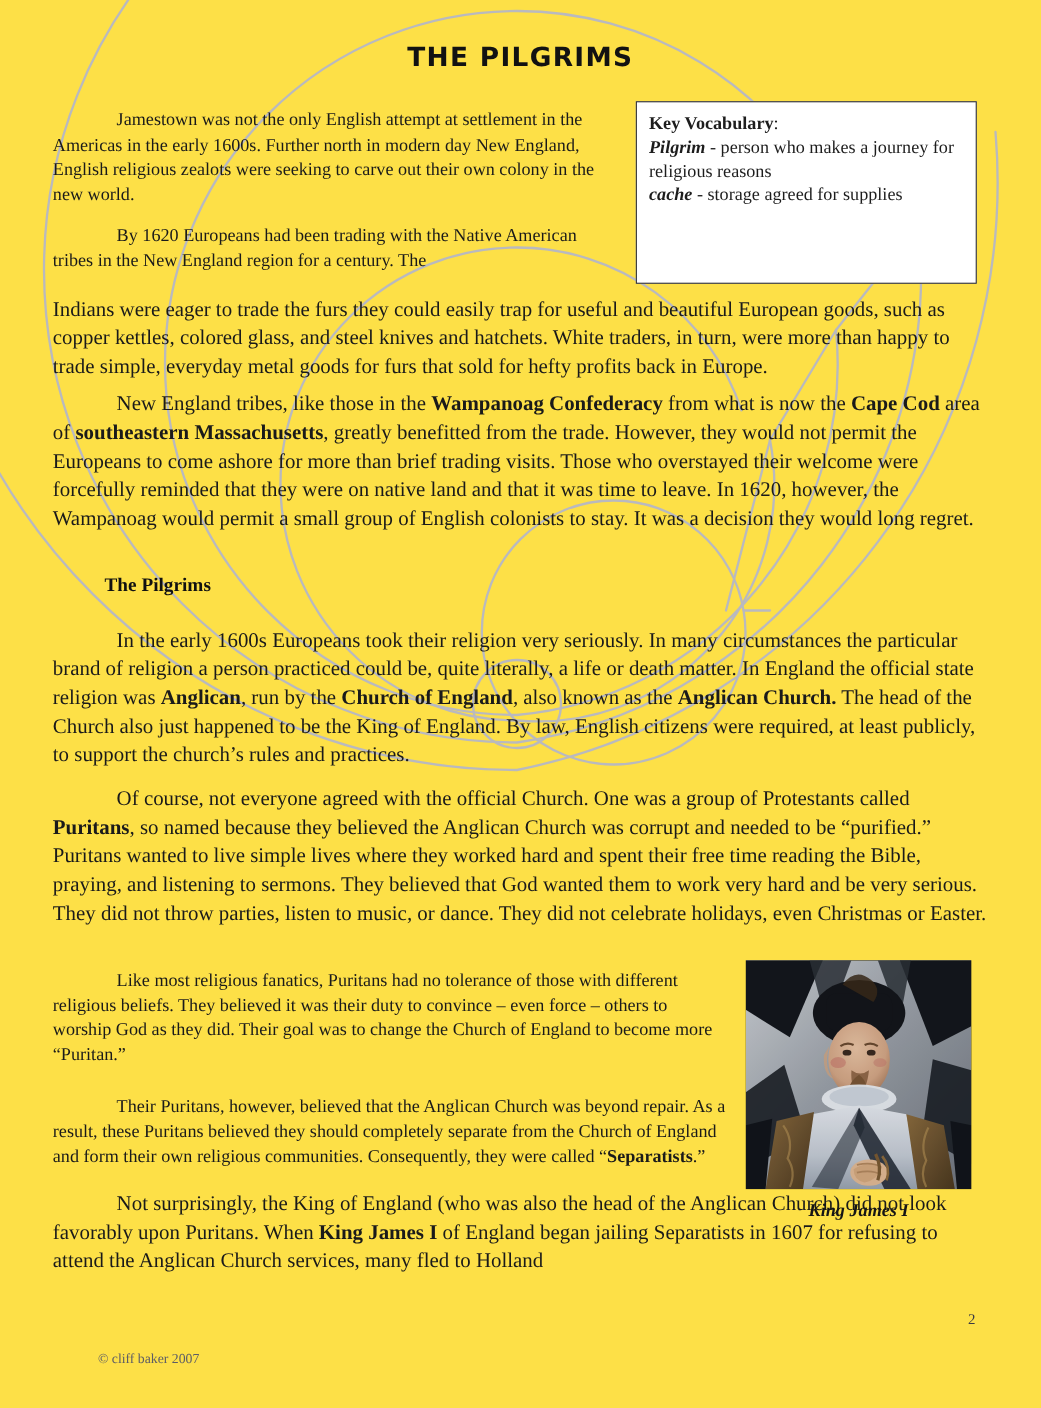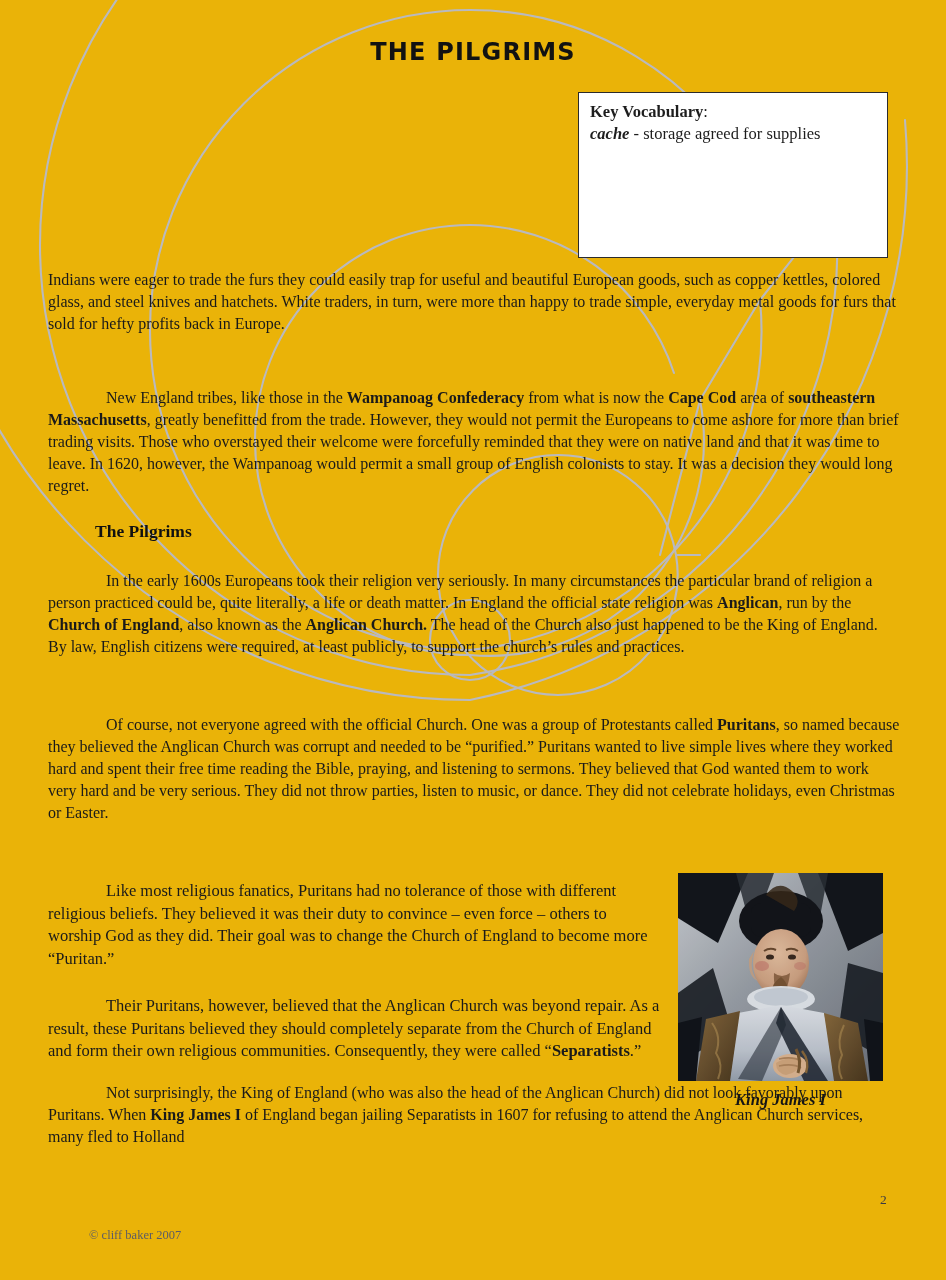--- a/index.html
+++ b/index.html
@@ -8,21 +8,21 @@
     background: #ffffff;
   }
   body {
     font-family: "Liberation Serif", "DejaVu Serif", serif;
     color: #1a1a1a;
   }
   #page {
     position: relative;
     width: 946px;
     height: 1280px;
-    background: #eab308;
+    background: #fde047;
     overflow: hidden;
   }
 
   
   #watermark {
     position: absolute;
     left: 0; top: 0;
     width: 946px;
     height: 1280px;
     pointer-events: none;
@@ -76,21 +76,21 @@
     line-height: 1.365;
     text-align: left;
   }
   .col-left p { margin: 0 0 15px 0; }
   .indent { text-indent: 58px; }
 
   .fullwidth {
     position: absolute;
     left: 48px;
     width: 852px;
-    font-size: 16px;
+    font-size: 19px;
     line-height: 1.37;
     text-align: left;
   }
   .fullwidth p { margin: 0; }
 
   .section-head {
     position: absolute;
     left: 95px;
     font-weight: bold;
     font-size: 17.5px;
@@ -189,31 +189,34 @@
       <path d="M 760 300 L 835 205"></path>
     </g>
   </svg>
 
   <div id="content">
 
     <div id="doc-title">THE PILGRIMS</div>
 
     <div class="vocab-box">
       <div class="vocab-line"><span class="vocab-head">Key Vocabulary</span><span>:</span></div>
+      <div class="vocab-line"><span class="vocab-term">Pilgrim</span><span> - person who makes a journey for religious reasons</span></div>
       <div class="vocab-line"><span class="vocab-term">cache</span><span> - storage agreed for supplies</span></div>
     </div>
 
     <div class="col-left">
+      <p class="indent">Jamestown was not the only English attempt at settlement in the Americas in the early 1600s. Further north in modern day New England, English religious zealots were seeking to carve out their own colony in the new world.</p>
+      <p class="indent">By 1620 Europeans had been trading with the Native American tribes in the New England region for a century. The</p>
     </div>
 
     <div class="fullwidth" style="top:269px;">
       <p>Indians were eager to trade the furs they could easily trap for useful and beautiful European goods, such as copper kettles, colored glass, and steel knives and hatchets. White traders, in turn, were more than happy to trade simple, everyday metal goods for furs that sold for hefty profits back in Europe.</p>
     </div>
 
-    <div class="fullwidth" style="top:355px;margin-top:32px;">
+    <div class="fullwidth" style="top:355px;">
       <p class="indent"><span>New England tribes, like those in the </span><b>Wampanoag Confederacy</b><span> from what is now the </span><b>Cape Cod</b><span> area of </span><b>southeastern Massachusetts</b><span>, greatly benefitted from the trade. However, they would not permit the Europeans to come ashore for more than brief trading visits. Those who overstayed their welcome were forcefully reminded that they were on native land and that it was time to leave. In 1620, however, the Wampanoag would permit a small group of English colonists to stay. It was a decision they would long regret.</span></p>
     </div>
 
     <div class="section-head" style="top:521px;">The Pilgrims</div>
 
     <div class="fullwidth" style="top:570px;">
       <p class="indent"><span>In the early 1600s Europeans took their religion very seriously. In many circumstances the particular brand of religion a person practiced could be, quite literally, a life or death matter. In England the official state religion was </span><b>Anglican</b><span>, run by the </span><b>Church of England</b><span>, also known as the </span><b>Anglican Church.</b><span>  The head of the Church also just happened to be the King of England. By law, English citizens were required, at least publicly, to support the church’s rules and practices.</span></p>
     </div>
 
     <div class="fullwidth" style="top:714px;">

